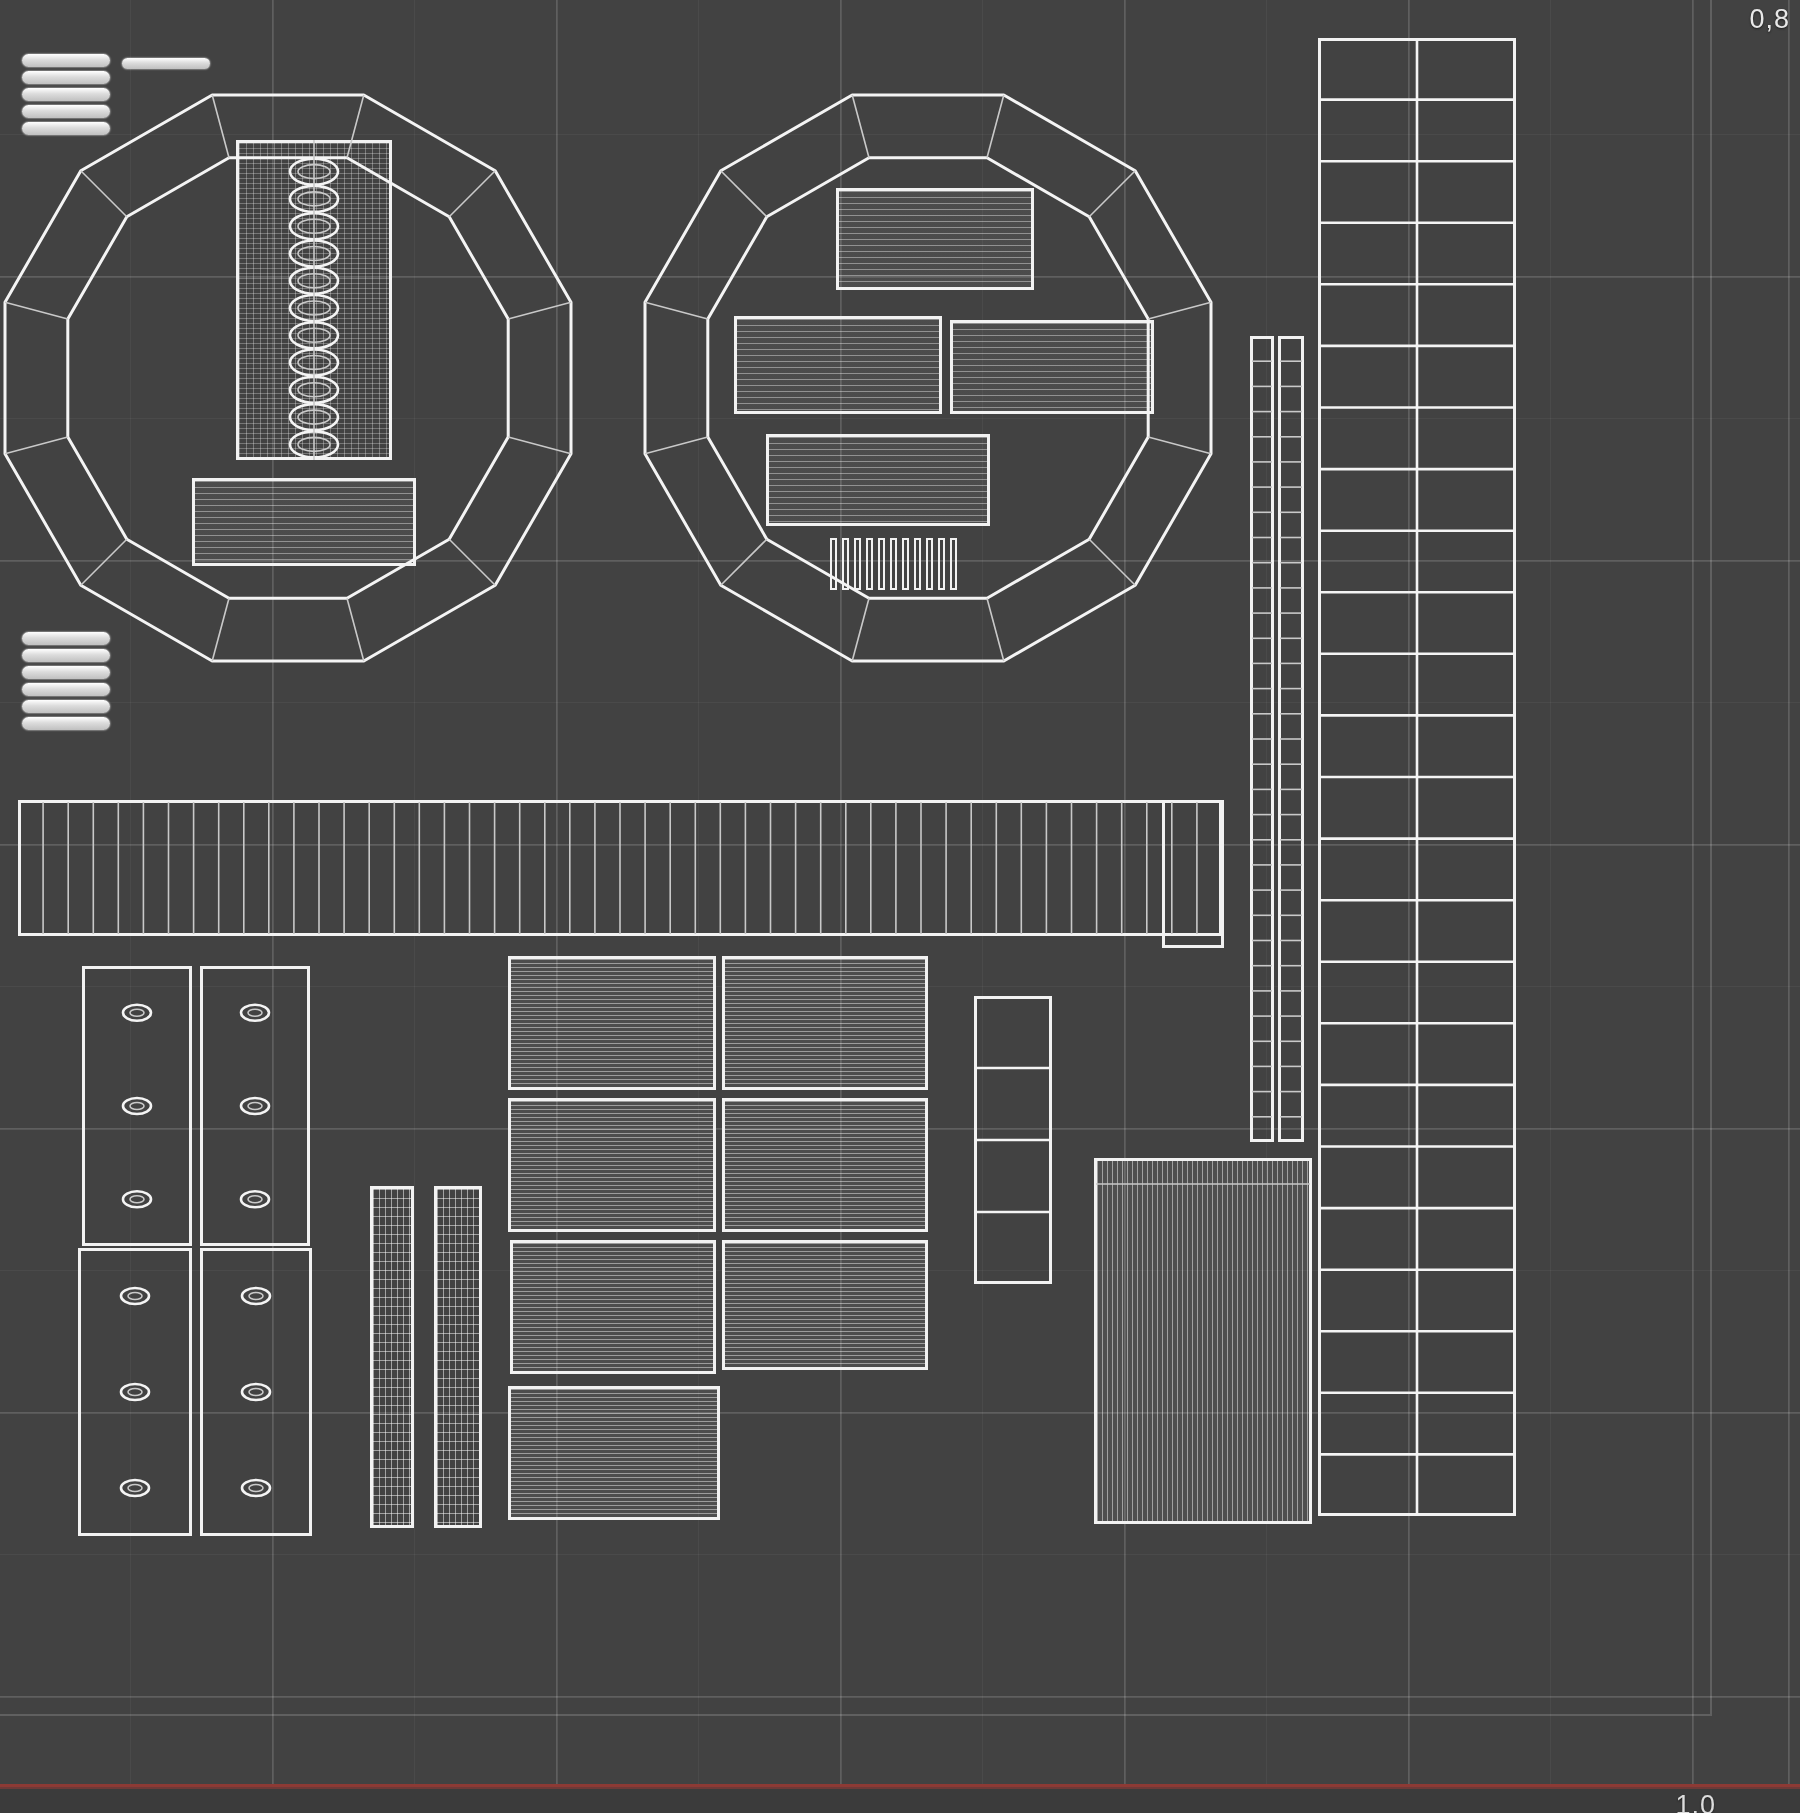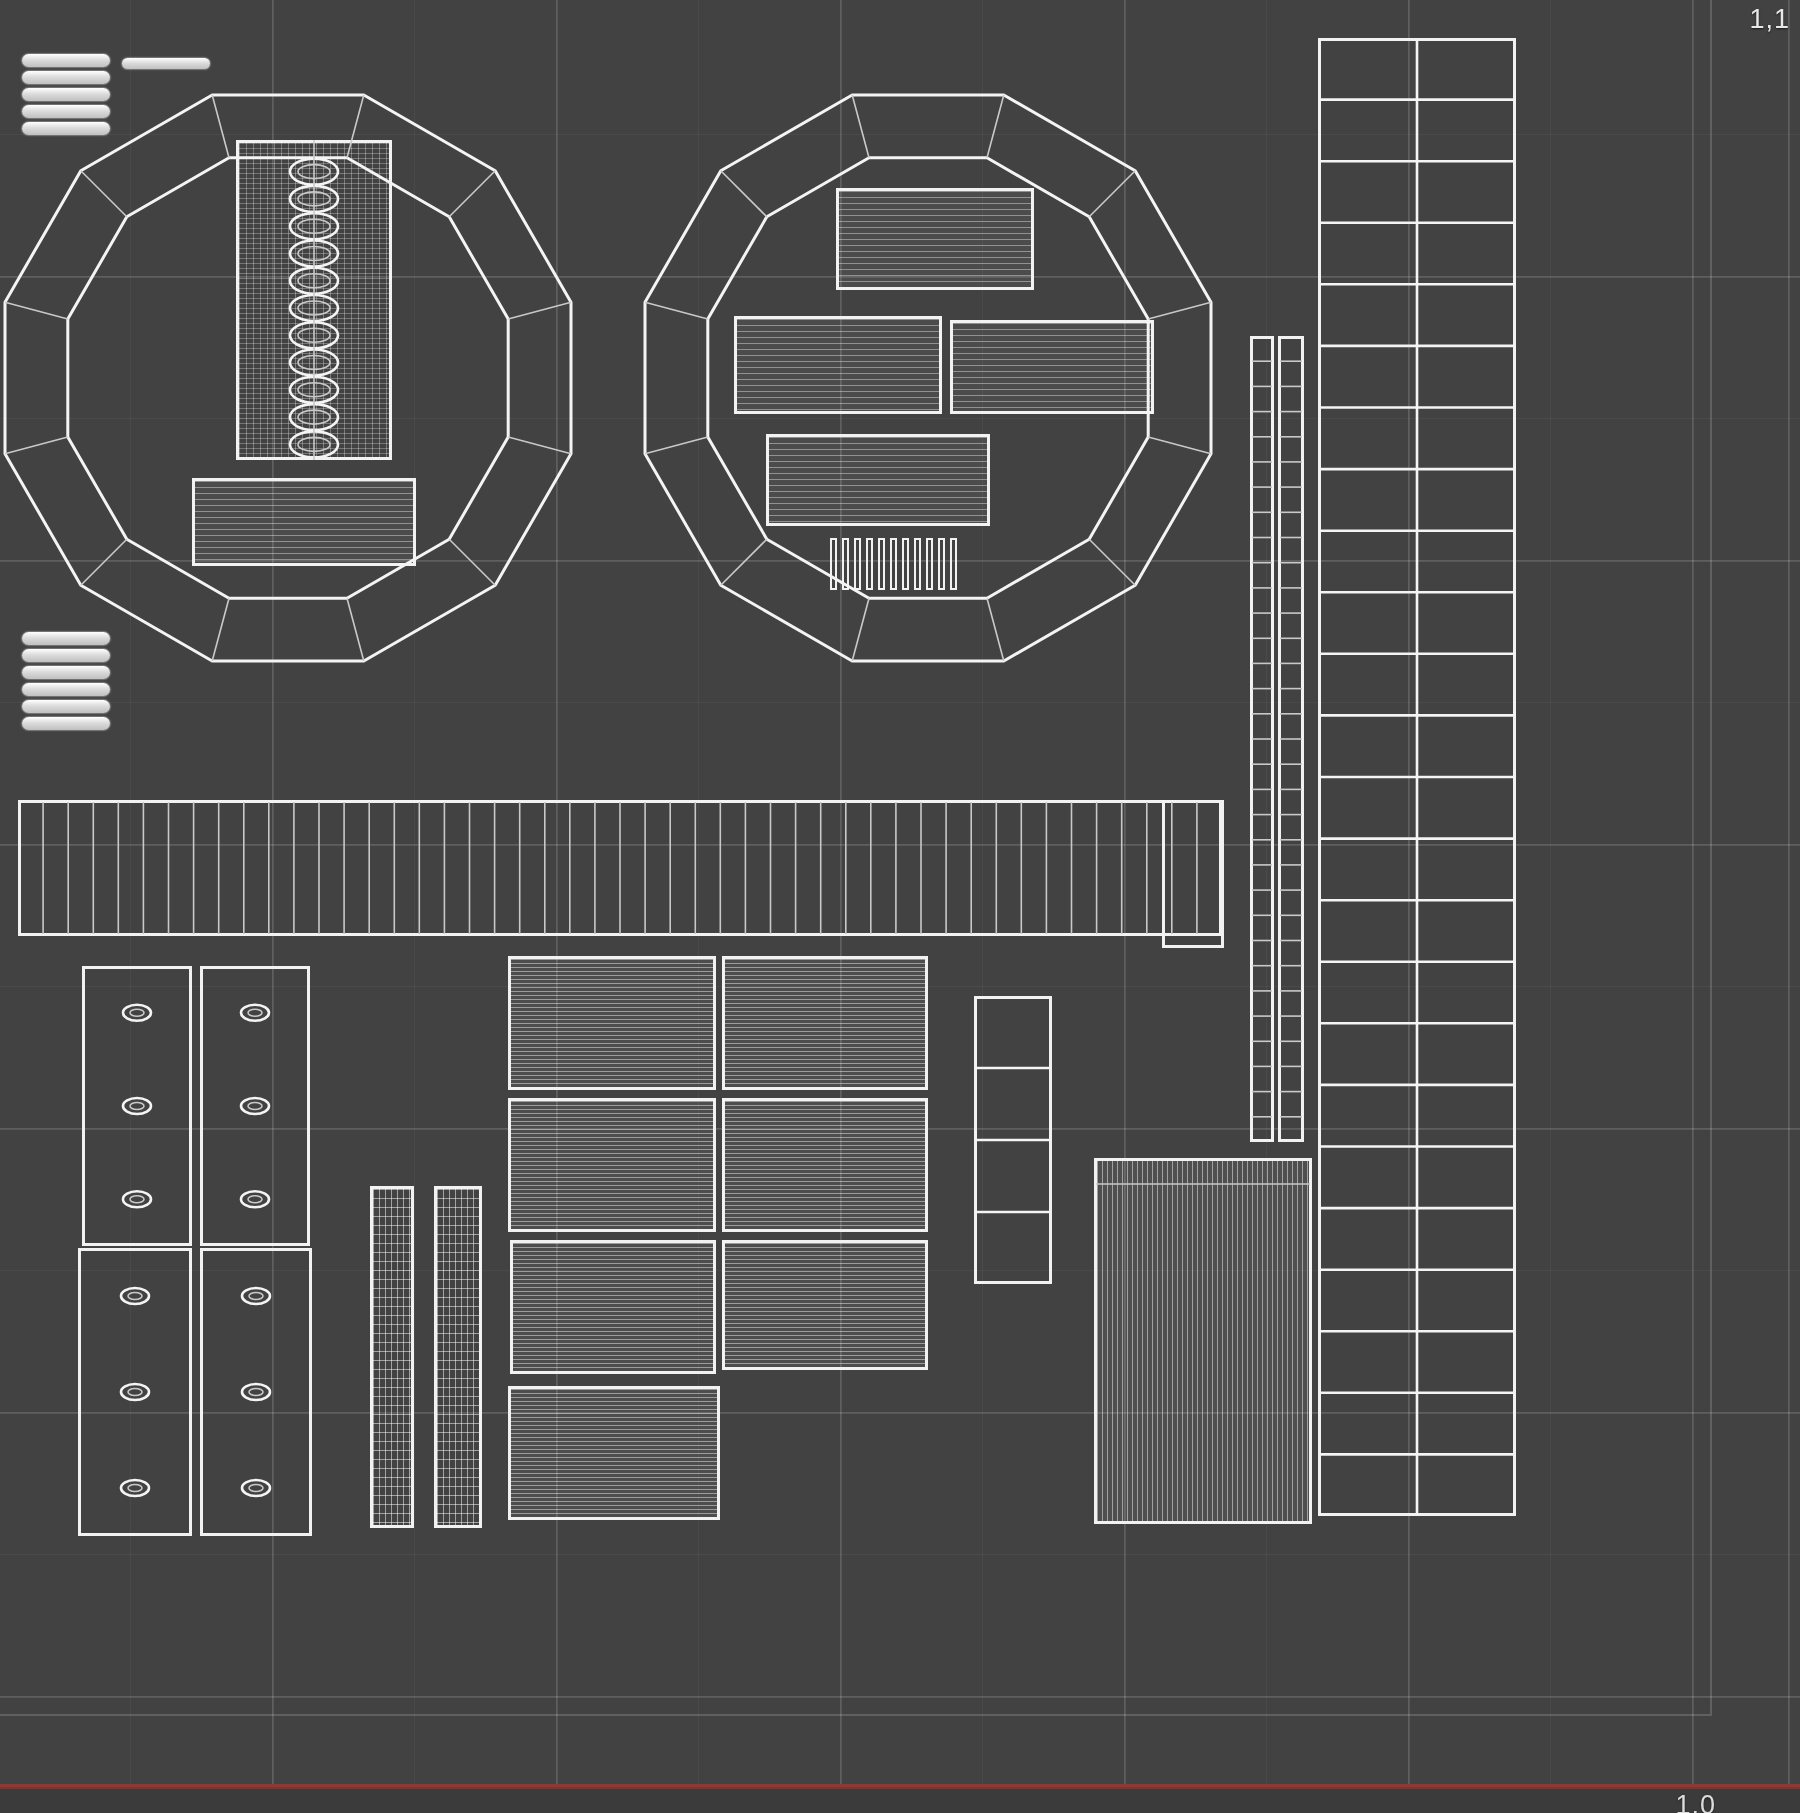--- a/index.html
+++ b/index.html
@@ -365,15 +365,15 @@
       <line x1="1280" y1="1041.3" x2="1302" y2="1041.3" class="ln-thin"></line>
       <line x1="1280" y1="1066.4" x2="1302" y2="1066.4" class="ln-thin"></line>
       <line x1="1280" y1="1091.6" x2="1302" y2="1091.6" class="ln-thin"></line>
       <line x1="1280" y1="1116.8" x2="1302" y2="1116.8" class="ln-thin"></line>
     </svg>
 
   <div class="red-line"></div>
   <div class="red-line2"></div>
   <div class="bottom-strip"></div>
 
-  <div class="corner-label" id="label-tr">1,1</div>
+  <div class="corner-label" id="label-tr">0,8</div>
   <div class="corner-label" id="label-br">1,0</div>
 </div>
 
 </body></html>

